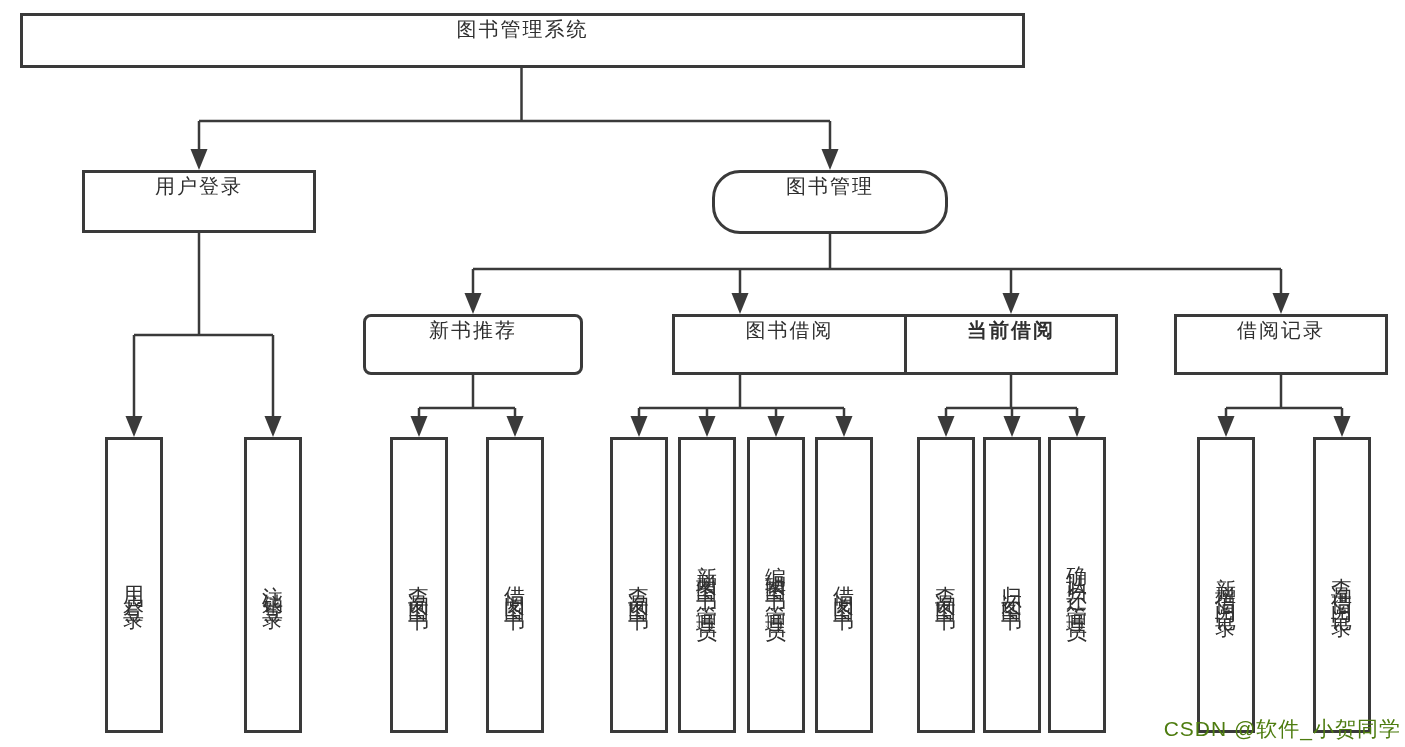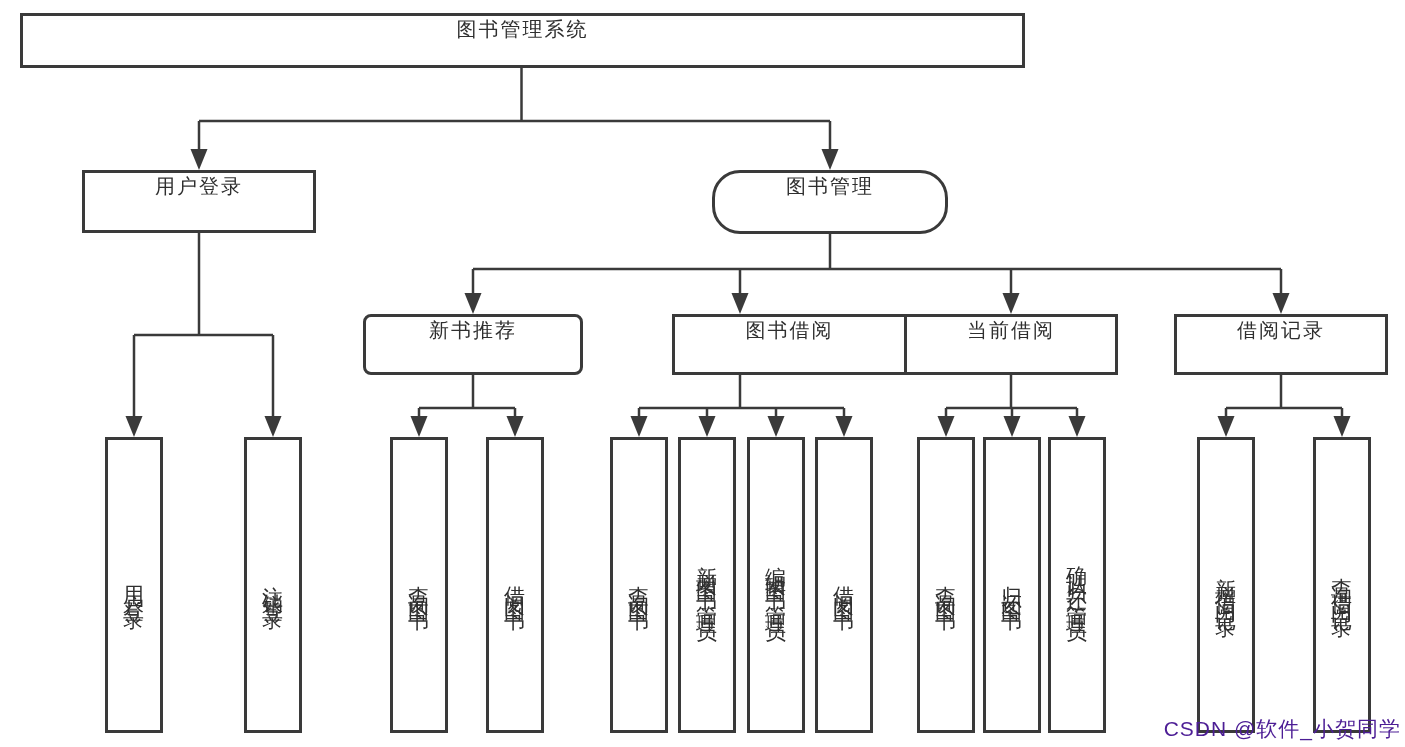--- a/index.html
+++ b/index.html
@@ -54,21 +54,21 @@
     writing-mode: vertical-rl;
     text-orientation: mixed;
     letter-spacing: 8px;
     line-height: 1;
     white-space: nowrap;
   }
   .watermark {
     position: absolute;
     right: 4px;
     bottom: 4px;
-    color: #4c1d95;
+    color: #4d7c0f;
     font-size: 21px;
     letter-spacing: 1px;
     z-index: 5;
     white-space: nowrap;
   }
 </style>
 </head>
 <body>
 
 <div id="canvas">
@@ -149,21 +149,21 @@
   <div class="hbox" style="left:712px; top:170px; width:236px; height:64px;border-radius:28px;">
     <span>图书管理</span>
   </div>
 
   <div class="hbox" style="left:363px; top:314px; width:220px; height:61px;border-radius:8px;">
     <span>新书推荐</span>
   </div>
   <div class="hbox" style="left:633px; top:314px; width:235px; height:61px;margin-left:39px;">
     <span>图书借阅</span>
   </div>
-  <div class="hbox" style="left:904px; top:314px; width:214px; height:61px;">
+  <div class="hbox" style="left:904px; top:314px; width:214px; height:61px;font-weight:bold;">
     <span>当前借阅</span>
   </div>
   <div class="hbox" style="left:1174px; top:314px; width:214px; height:61px;">
     <span>借阅记录</span>
   </div>
 
   <div class="vbox" style="left:105px;">
     <span class="vtext">用户登录</span>
   </div>
   <div class="vbox" style="left:244px;">

